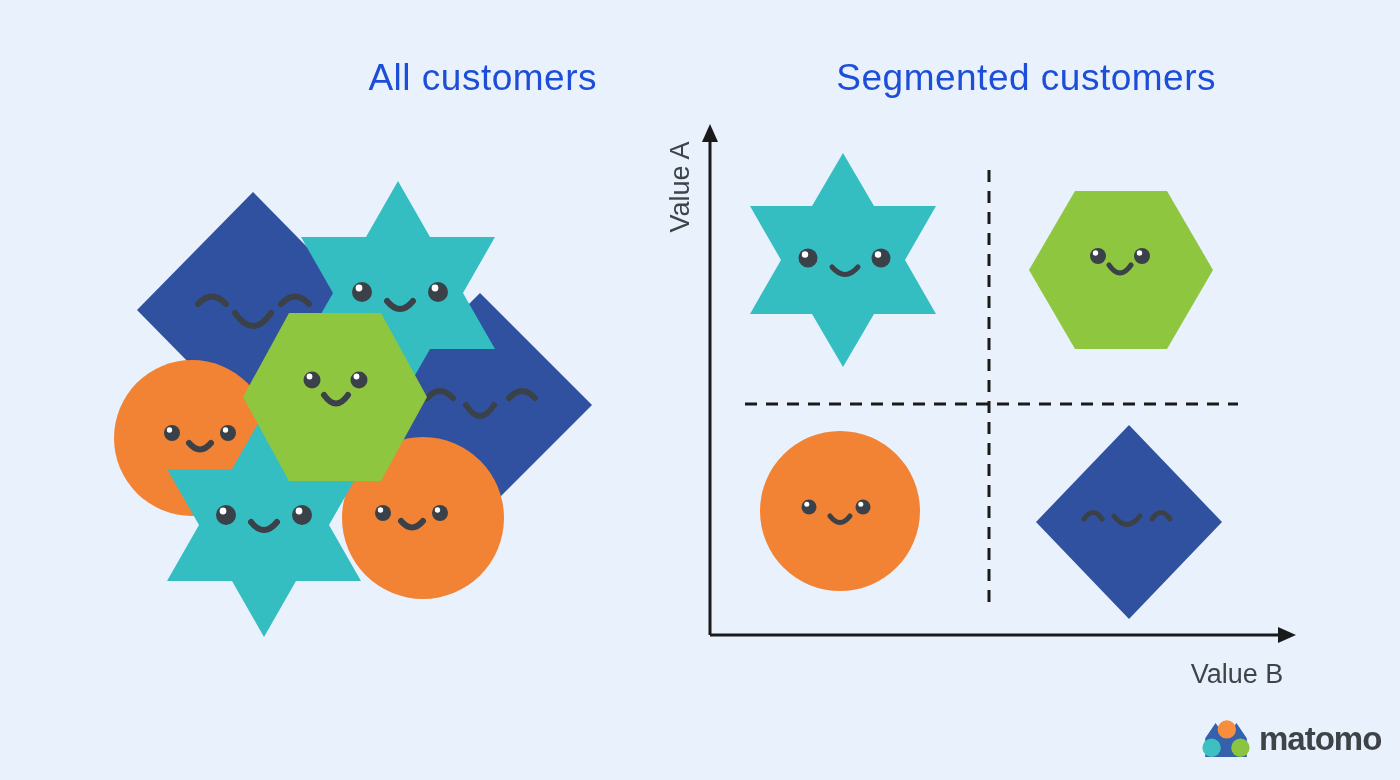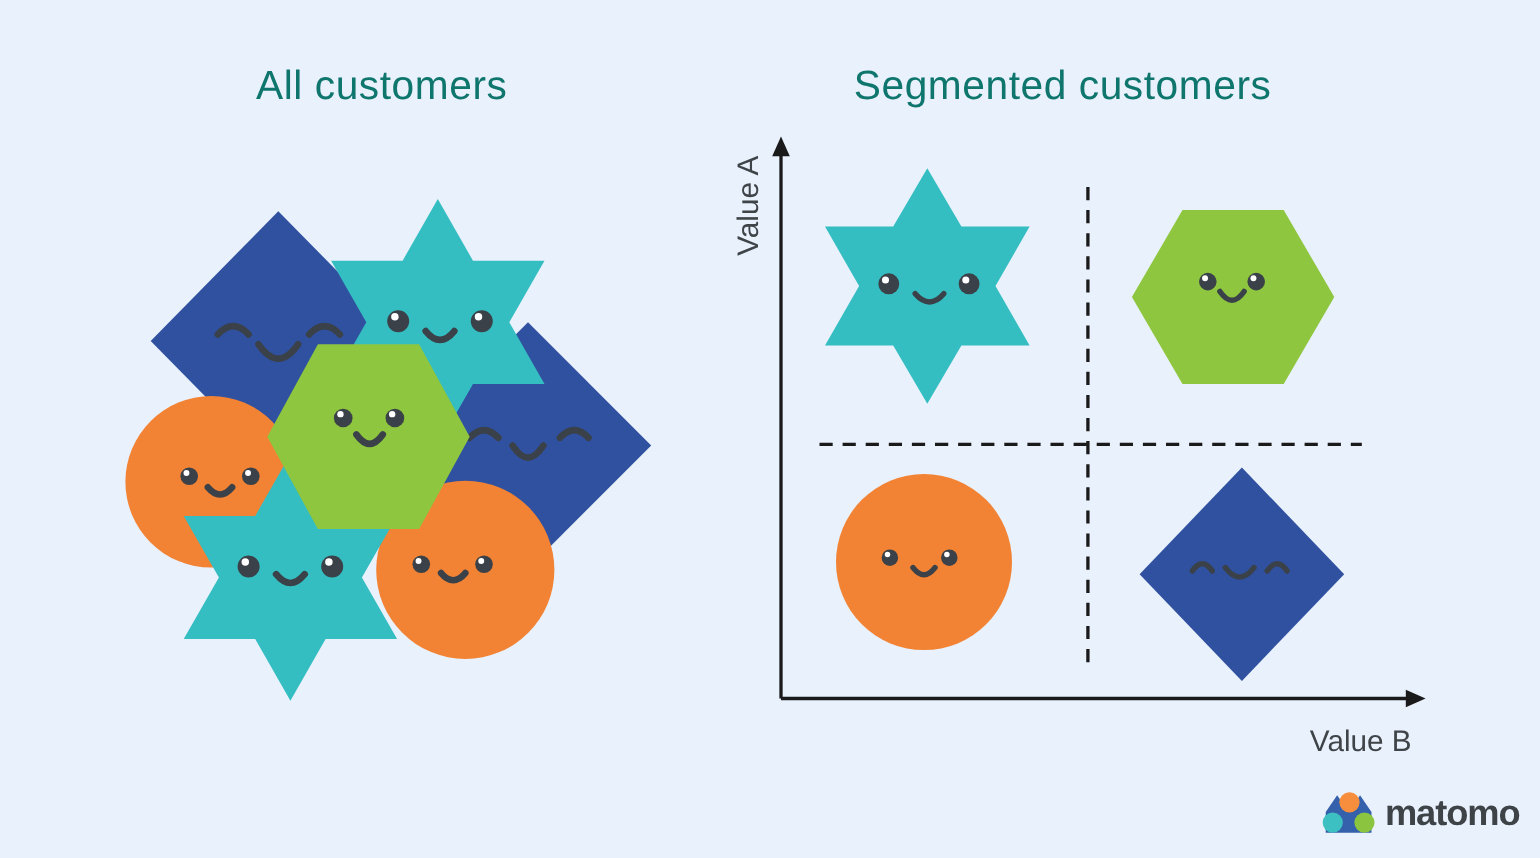--- a/index.html
+++ b/index.html
@@ -2,22 +2,22 @@
 <html><head>
 <meta charset="utf-8">
 <style>
   html,body{margin:0;padding:0;}
   body{
     width:1400px;height:780px;position:relative;overflow:hidden;
     background:#e9f1fc;
     font-family:"Liberation Sans", sans-serif;
   }
   .panel-title{
-    position:absolute;top:57px;width:500px;text-align:center;
-    font-size:37px;color:#0f766e;letter-spacing:0.5px;
+    position:absolute;top:57px;width:500px;text-align:right;
+    font-size:37px;color:#1d4ed8;letter-spacing:0.5px;
   }
   #title-left{left:97px;}
   #title-right{left:716px;}
   .cluster-svg{position:absolute;left:100px;top:160px;}
   .chart-svg{position:absolute;left:650px;top:110px;}
   .logo{position:absolute;left:1202px;top:719px;display:flex;align-items:center;gap:9px;}
   .logo-word{
     font-size:33px;font-weight:700;color:#3e4347;letter-spacing:-1px;
     line-height:40px;
   }

